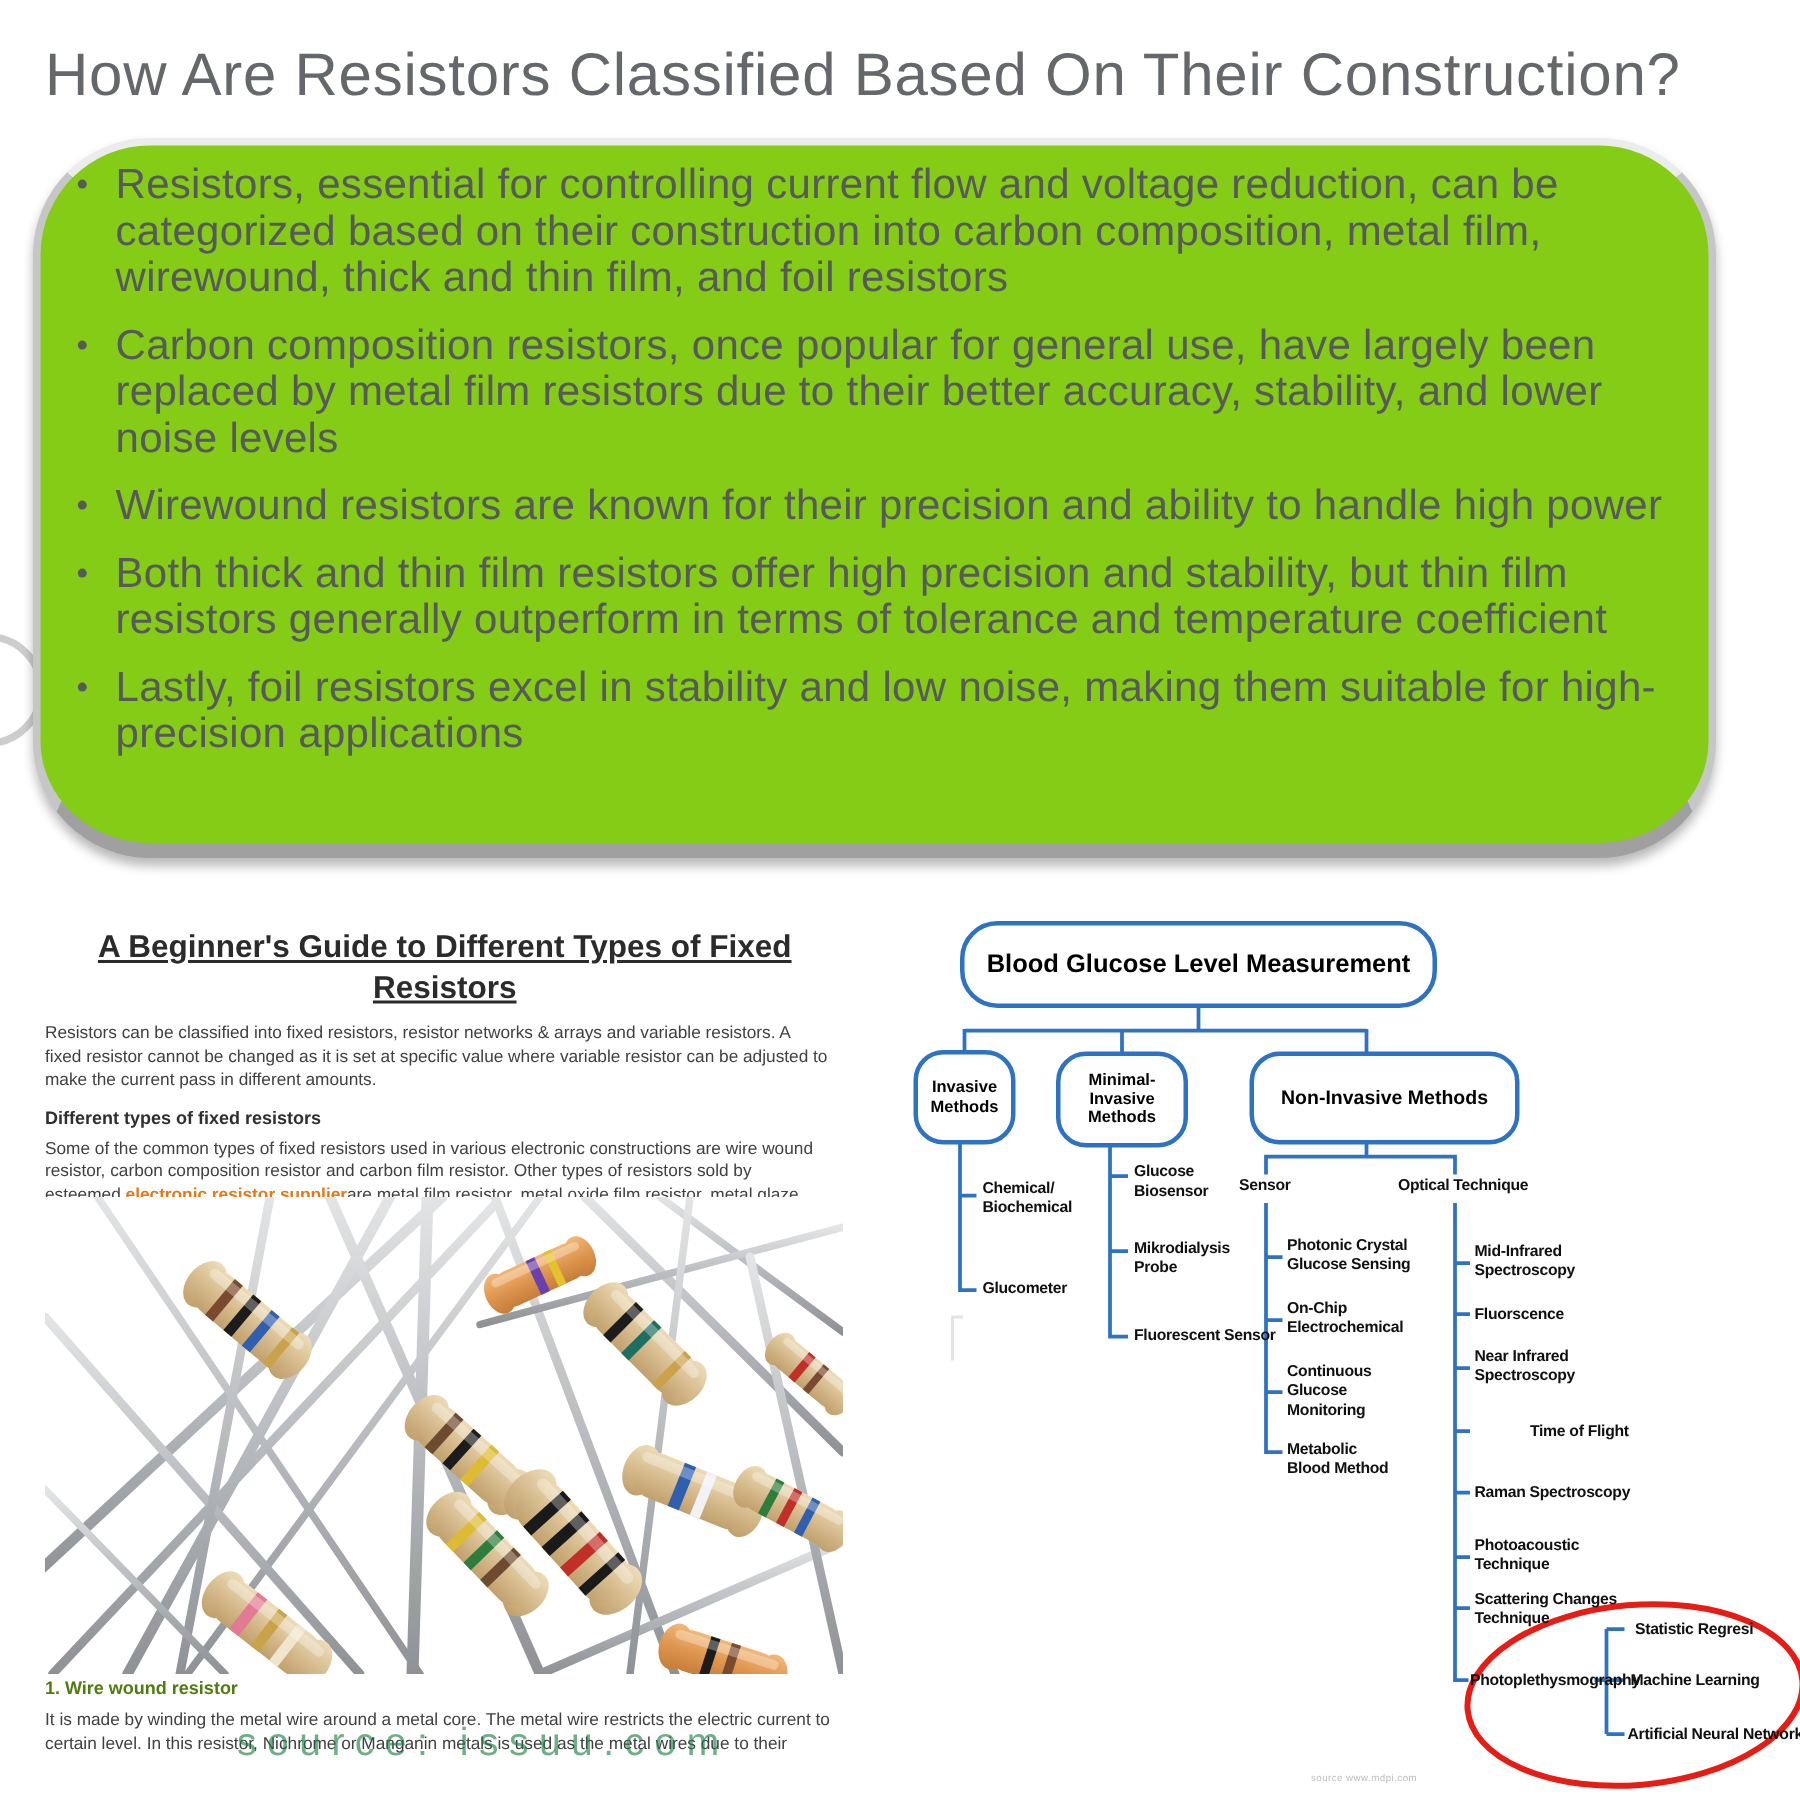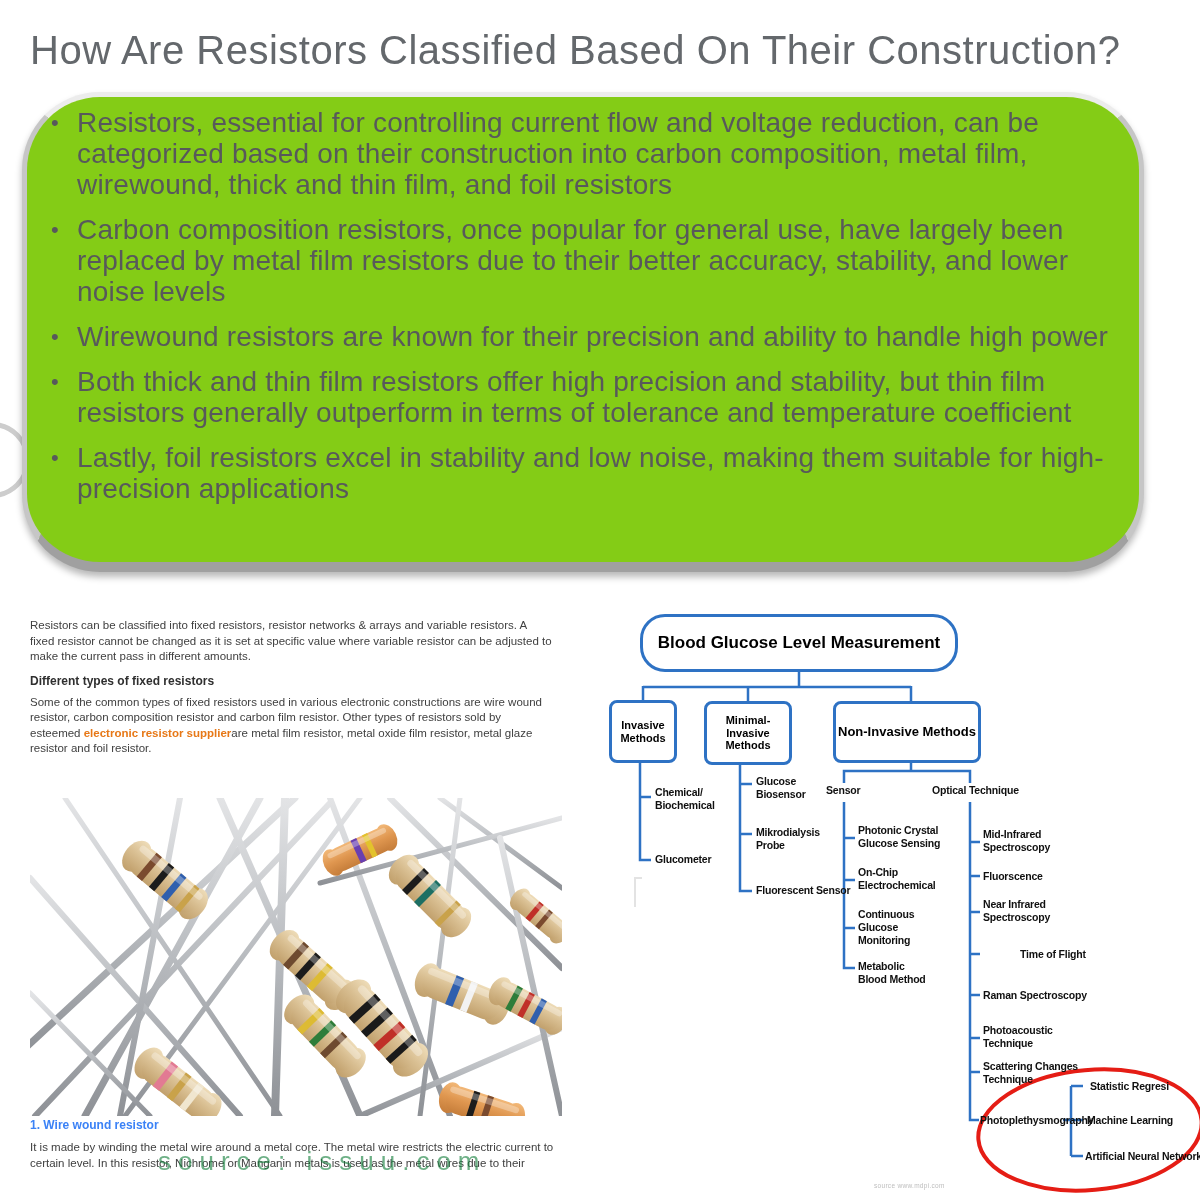--- a/index.html
+++ b/index.html
@@ -24,35 +24,35 @@
   .bullet::before{content:"•";flex:0 0 16px;margin-right:10px;font-size:22px;line-height:31px;color:#58595b;}
 
   
   .article{position:absolute;left:30px;top:618px;width:533px;color:#3d3d3d;}
   .article-title{font-size:21px;line-height:27px;font-weight:bold;color:#2b2b2b;
     text-align:center;text-decoration:underline;margin:0 10px 10px 10px;}
   .article p{font-size:11.5px;line-height:15.5px;margin:0 11px 9px 0;color:#404040;}
   .article h4{font-size:12px;margin:0 0 7px 0;color:#2f2f2f;}
   .link-orange{color:#e77817;font-weight:bold;}
   .photo{position:absolute;left:30px;top:798px;width:532px;height:318px;}
-  .section1-heading{position:absolute;left:30px;top:1118px;font-size:12px;font-weight:bold;color:#3b82f6;}
+  .section1-heading{position:absolute;left:30px;top:1118px;font-size:12px;font-weight:bold;color:#4d7c0f;}
   .section1-text{position:absolute;left:30px;top:1140px;width:540px;
     font-size:11.5px;line-height:15.5px;color:#404040;}
   .watermark{position:absolute;left:158px;top:1146px;font-size:26px;letter-spacing:7px;
     color:#15803d;opacity:.62;white-space:nowrap;}
 
   
   .fc-lines{position:absolute;left:0;top:0;pointer-events:none;}
-  .fc-box{position:absolute;border:3px solid #2e72c4;border-radius:8px;background:#fff;
+  .fc-box{position:absolute;border:3px solid #2e72c4;border-radius:20px;background:#fff;
     display:flex;align-items:center;justify-content:center;text-align:center;
     font-weight:bold;color:#000;box-sizing:border-box;line-height:1.15;}
   .fc-root{left:640px;top:614px;width:318px;height:58px;font-size:17px;border-radius:25px;}
   .fc-invasive{left:609px;top:700px;width:68px;height:63px;font-size:11px;}
   .fc-minimal{left:704px;top:701px;width:88px;height:64px;font-size:11px;}
-  .fc-noninvasive{left:833px;top:701px;width:148px;height:62px;font-size:13px;}
+  .fc-noninvasive{left:833px;top:701px;width:180px;height:62px;font-size:13px;}
   .fc-label{position:absolute;font-size:10.5px;font-weight:bold;color:#101010;
     line-height:13px;letter-spacing:-.2px;}
   .fc-credit{position:absolute;left:874px;top:1182px;font-size:6.5px;color:#bdbdbd;letter-spacing:.3px;}
 </style>
 </head>
 <body>
 
 <div id="page">
 
   <div class="page-title">How Are Resistors Classified Based On Their Construction?</div>
@@ -60,20 +60,21 @@
   <div class="side-arc"></div>
   <div class="card">
     <div class="bullet">Resistors, essential for controlling current flow and voltage reduction, can be categorized based on their construction into carbon composition, metal film, wirewound, thick and thin film, and foil resistors</div>
     <div class="bullet">Carbon composition resistors, once popular for general use, have largely been replaced by metal film resistors due to their better accuracy, stability, and lower noise levels</div>
     <div class="bullet">Wirewound resistors are known for their precision and ability to handle high power</div>
     <div class="bullet">Both thick and thin film resistors offer high precision and stability, but thin film resistors generally outperform in terms of tolerance and temperature coefficient</div>
     <div class="bullet">Lastly, foil resistors excel in stability and low noise, making them suitable for high-precision applications</div>
   </div>
 
   <div class="article">
+    <div class="article-title">A Beginner's Guide to Different Types of Fixed Resistors</div>
     <p>Resistors can be classified into fixed resistors, resistor networks &amp; arrays and variable resistors. A fixed resistor cannot be changed as it is set at specific value where variable resistor can be adjusted to make the current pass in different amounts.</p>
     <h4>Different types of fixed resistors</h4>
     <p><span>Some of the common types of fixed resistors used in various electronic constructions are wire wound resistor, carbon composition resistor and carbon film resistor. Other types of resistors sold by esteemed </span><span class="link-orange">electronic resistor supplier</span><span>are metal film resistor, metal oxide film resistor, metal glaze resistor and foil resistor.</span></p>
   </div>
 
   <svg class="photo" viewBox="0 0 532 318">
     <defs>
       <linearGradient id="lead" x1="0" y1="0" x2="0" y2="1">
         <stop offset="0" stop-color="#e3e4e6"></stop>
           <stop offset=".5" stop-color="#b8bbbf"></stop>

